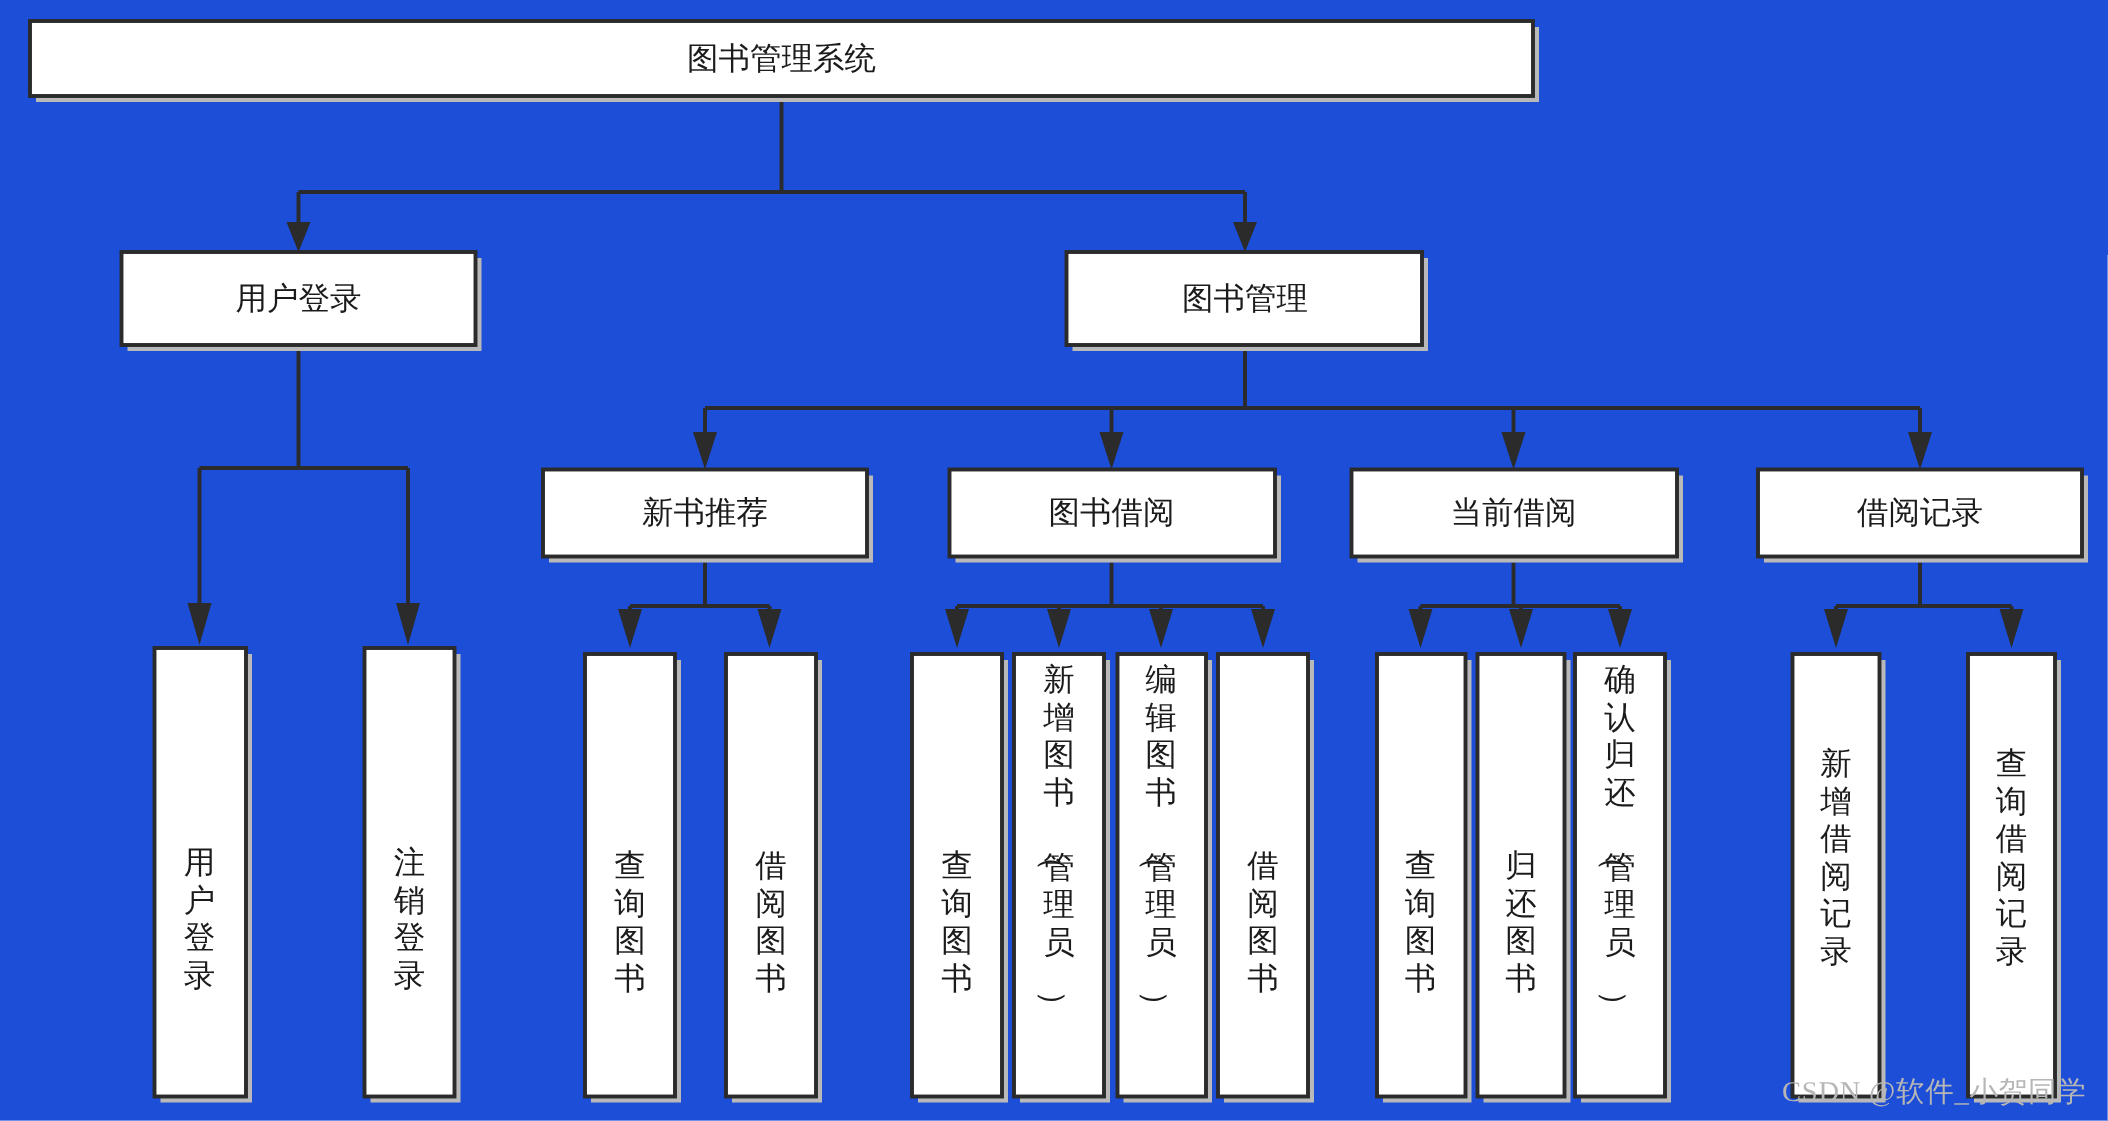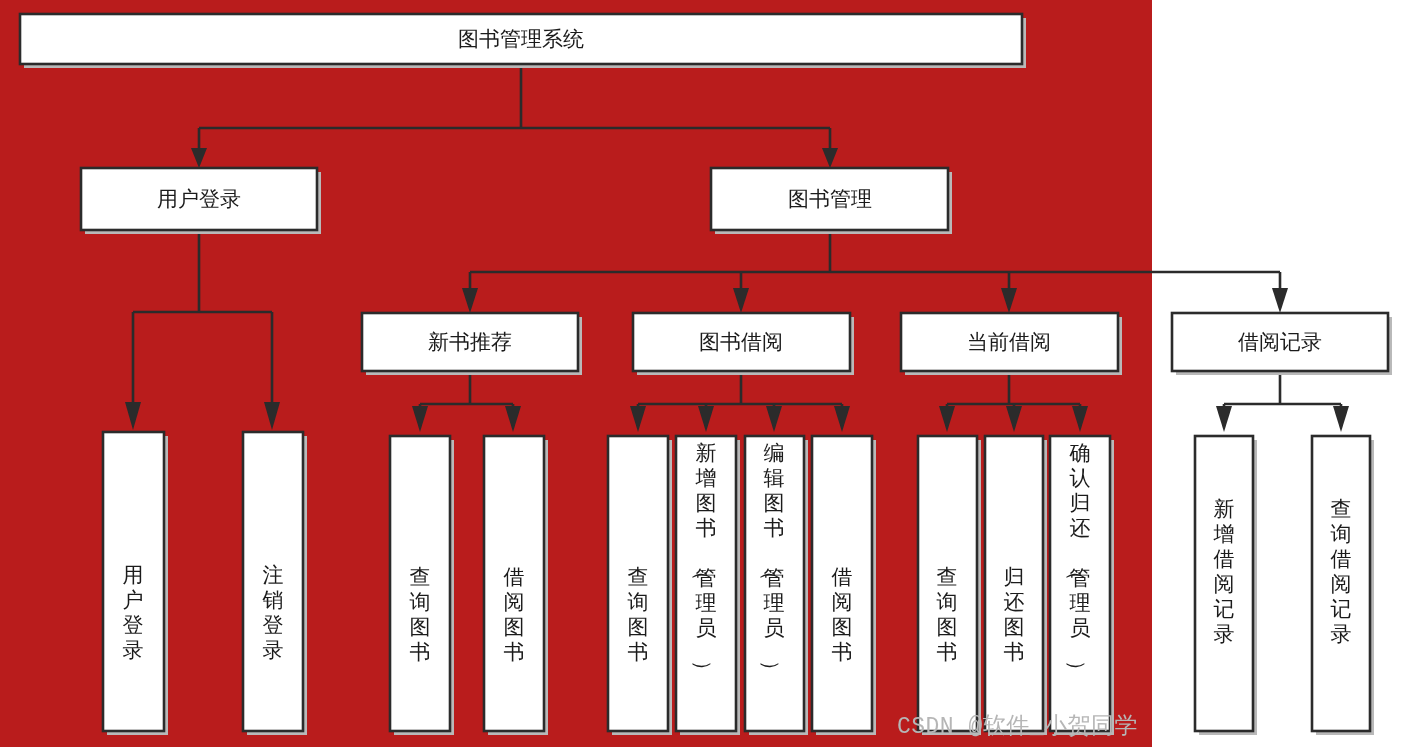--- a/index.html
+++ b/index.html
@@ -9,23 +9,23 @@
     background: #ffffff;
   }
   body {
     width: 1405px;
     height: 747px;
     overflow: hidden;
     font-family: "DejaVu Sans", "Liberation Sans", sans-serif;
   }
   #diagram-root {
     position: relative;
-    width: 1152px;
+    width: 1405px;
     height: 747px;
-    background: #b91c1c;
+    background: #1d4ed8;
   }
   svg#flow-svg {
     position: absolute;
     left: 0;
     top: 0;
     width: 1405px;
     height: 747px;
     display: block;
   }
   .node-rect {
@@ -58,22 +58,22 @@
     font-family: "DejaVu Sans", "Liberation Sans", sans-serif;
     fill: #1b1b1b;
     font-size: 21px;
     text-anchor: middle;
     white-space: pre;
   }
   .watermark {
     position: absolute;
     right: 14px;
     bottom: 6px;
-    font-family: Liberation Mono, monospace;
-    font-size: 23px;
+    font-family: Liberation Serif, serif;
+    font-size: 19px;
     color: #b6b6b6;
     letter-spacing: 0.5px;
     user-select: none;
     pointer-events: none;
   }
 </style>
 </head>
 <body>
 
 <div id="diagram-root">

